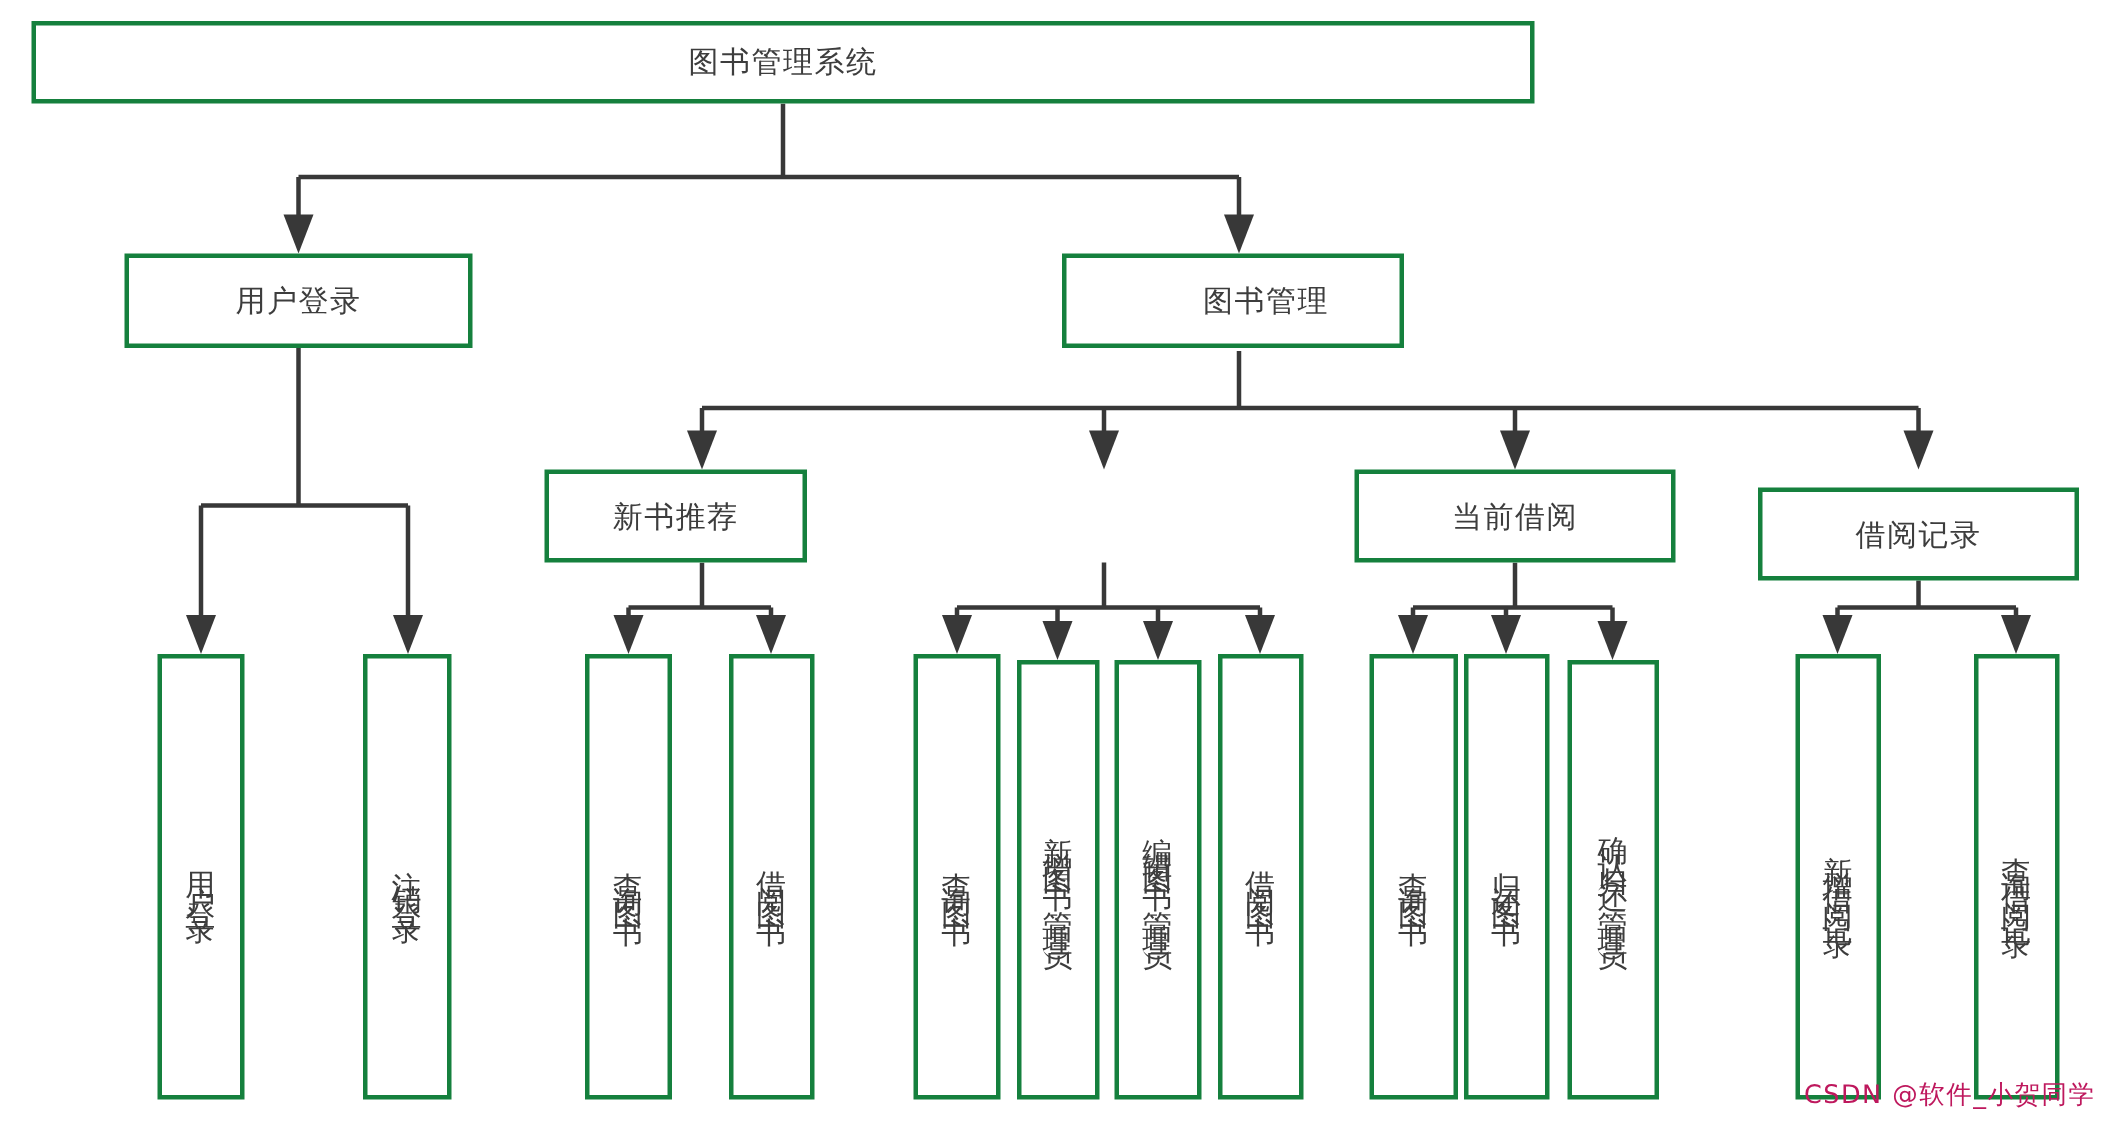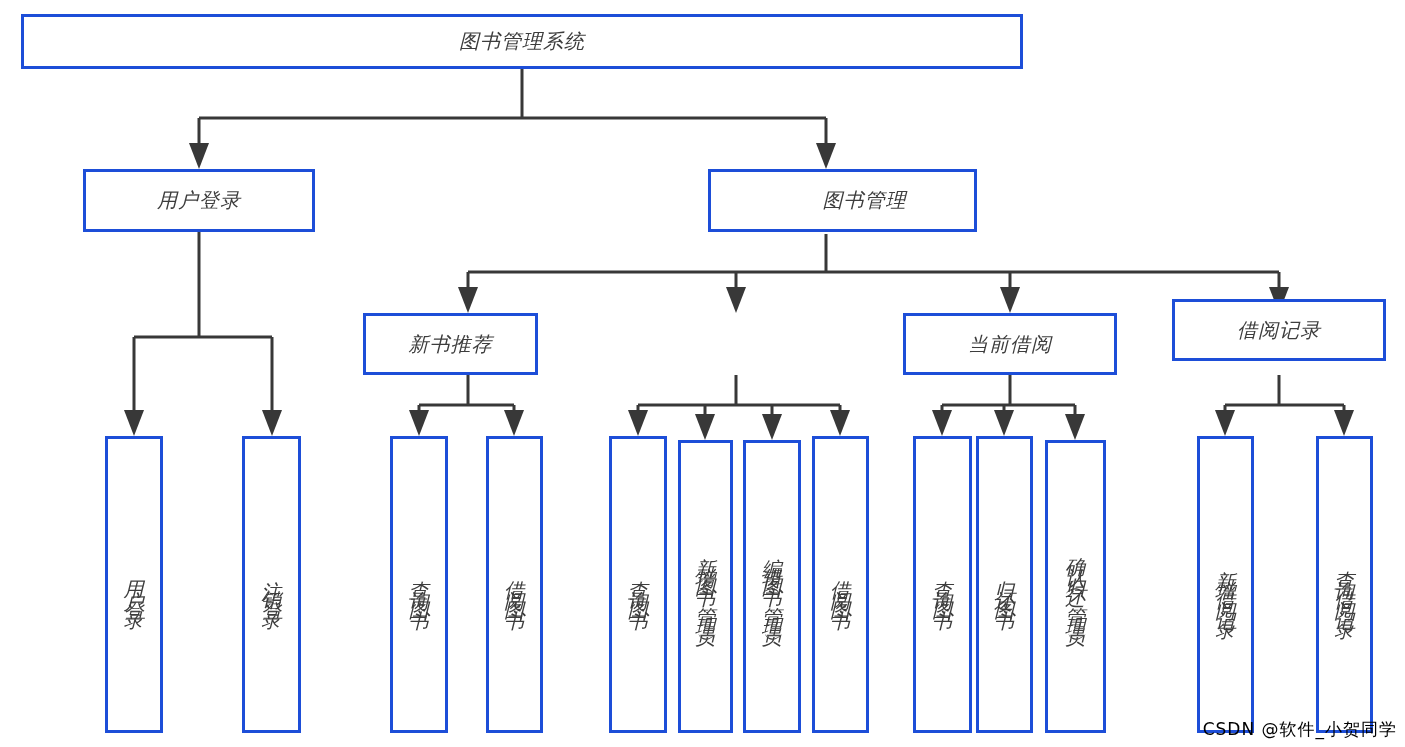--- a/index.html
+++ b/index.html
@@ -7,60 +7,60 @@
     position:relative;
     width:1405px;height:747px;
     background:#ffffff;
     font-family:"DejaVu Sans","Liberation Sans",sans-serif;
     color:#3d3d3d;
     overflow:hidden;
   }
   .wires{position:absolute;left:0;top:0;}
   .node{
     position:absolute;
-    border:3px solid #1d4ed8;
+    border:3px solid #15803d;
     background:#ffffff;
     box-sizing:border-box;
-    display:flex;align-items:center;justify-content:center;font-style:italic;
+    display:flex;align-items:center;justify-content:center;
   }
   .node.h{font-size:20px;letter-spacing:1px;white-space:nowrap;}
   .node.v span{
     writing-mode:vertical-rl;
     text-orientation:mixed;
     font-size:20px;
     letter-spacing:10px;
     line-height:1.2;
   }
   
   #n-root{left:21px;top:14px;width:1002px;height:55px;}
   #n-user{left:83px;top:169px;width:232px;height:63px;}
-  #n-mgmt{left:708px;top:169px;width:269px;height:63px;padding-left:44px;}
+  #n-mgmt{left:708px;top:169px;width:228px;height:63px;padding-left:44px;}
   #n-rec{left:363px;top:313px;width:175px;height:62px;}
   #n-bor{left:630px;top:313px;width:213px;height:62px;}
   #n-cur{left:903px;top:313px;width:214px;height:62px;}
-  #n-log{left:1172px;top:299px;width:214px;height:62px;text-align:center;}
+  #n-log{left:1172px;top:325px;width:214px;height:62px;text-align:center;}
   
   #v1{left:105px;top:436px;width:58px;height:297px;}
   #v2{left:242px;top:436px;width:59px;height:297px;}
   #v3{left:390px;top:436px;width:58px;height:297px;}
   #v4{left:486px;top:436px;width:57px;height:297px;}
   #v5{left:609px;top:436px;width:58px;height:297px;}
   #v6{left:678px;top:440px;width:55px;height:293px;}
   #v7{left:743px;top:440px;width:58px;height:293px;}
   #v8{left:812px;top:436px;width:57px;height:297px;}
   #v9{left:913px;top:436px;width:59px;height:297px;}
   #v10{left:976px;top:436px;width:57px;height:297px;}
   #v11{left:1045px;top:440px;width:61px;height:293px;}
   #v12{left:1197px;top:436px;width:57px;height:297px;}
   #v13{left:1316px;top:436px;width:57px;height:297px;}
   .watermark{
     position:absolute;
     right:8px;bottom:6px;
     font-size:17px;
-    color:#000000;
+    color:#be185d;
     letter-spacing:1px;
     white-space:nowrap;
   }
 </style>
 </head>
 <body>
 
 <div class="canvas">
 
   <svg class="wires" width="1405" height="747" viewBox="0 0 1405 747">

